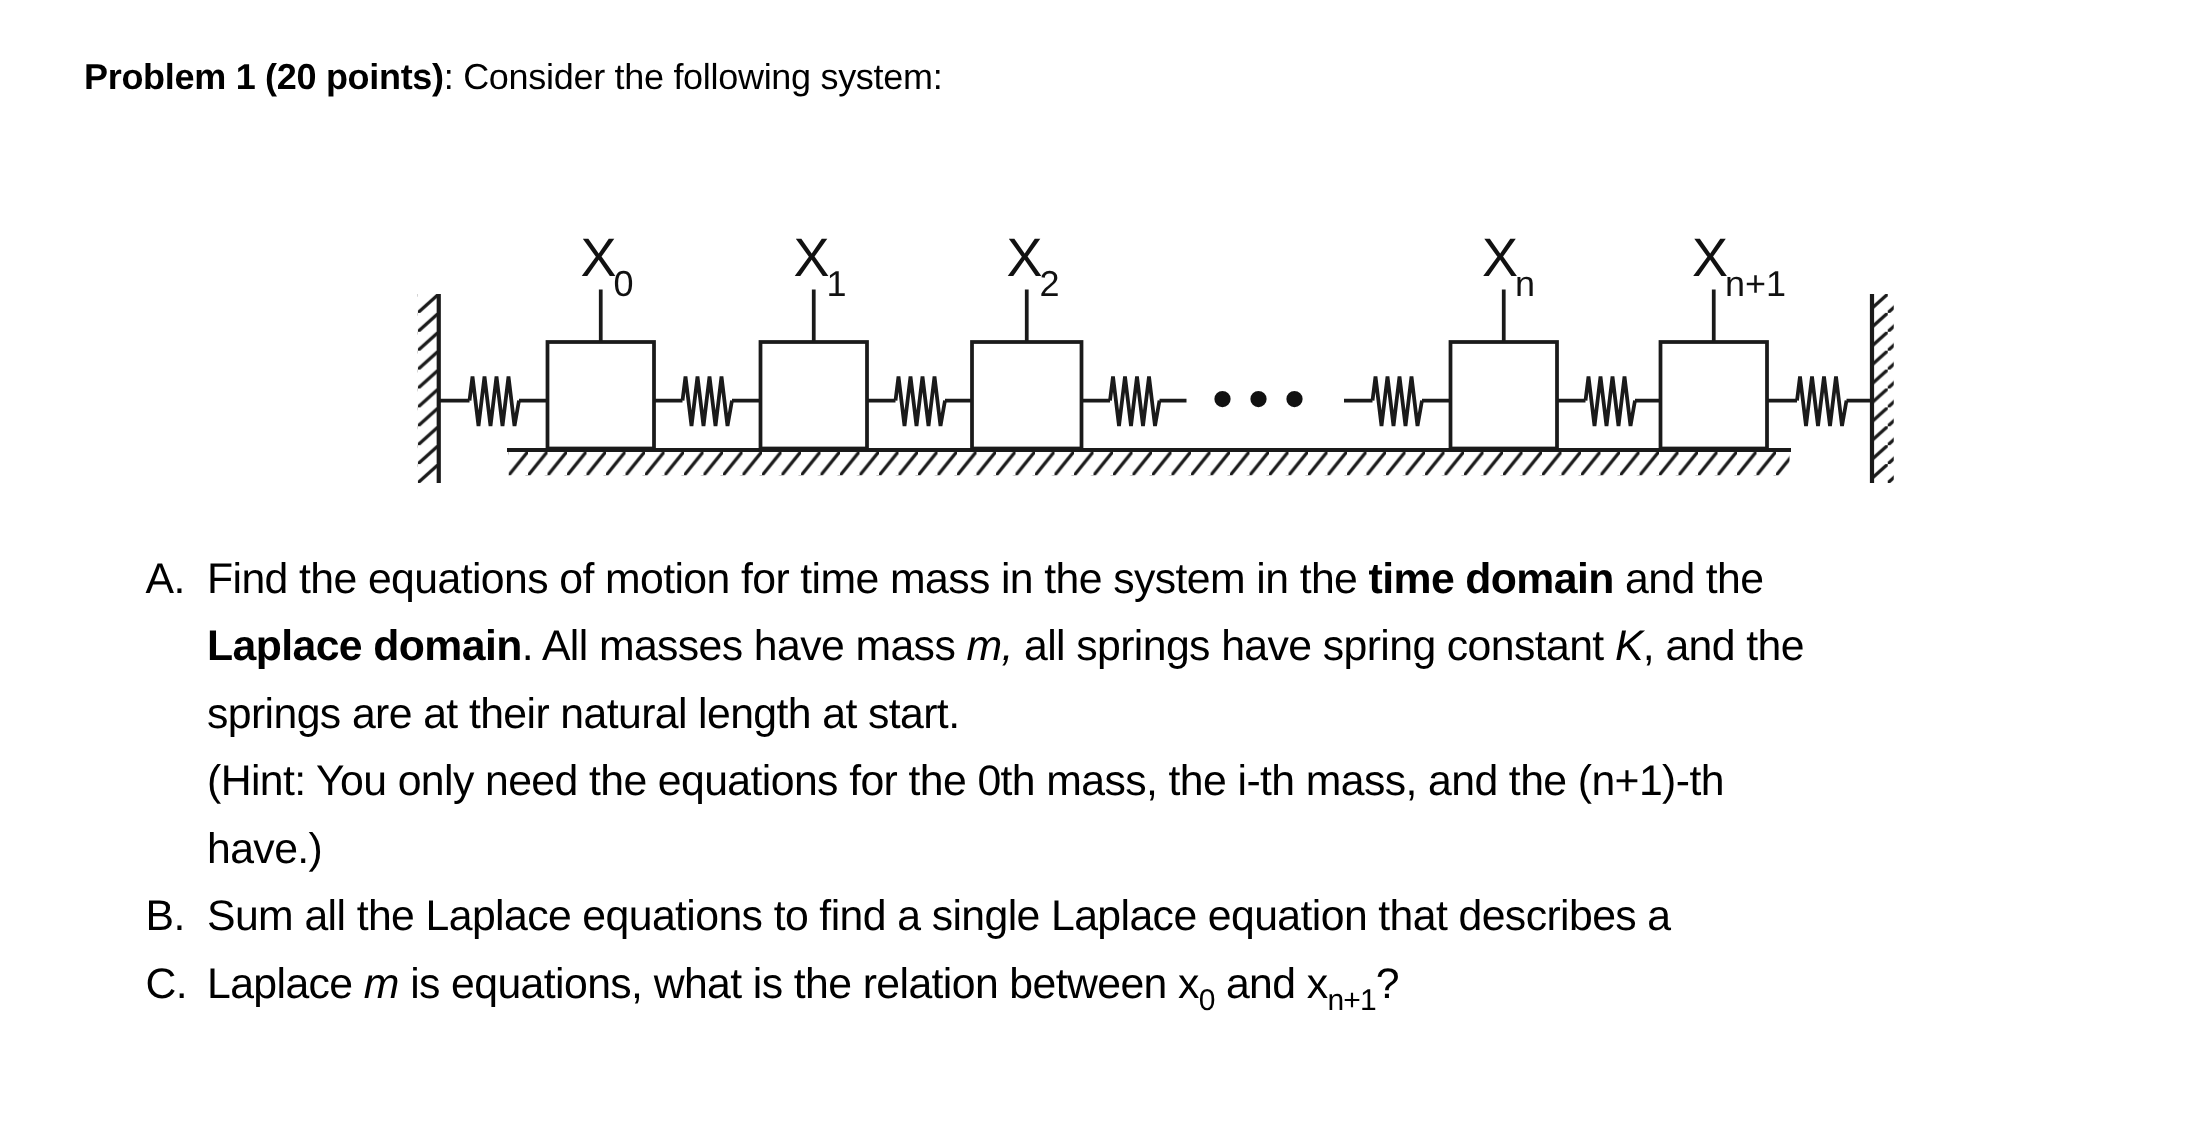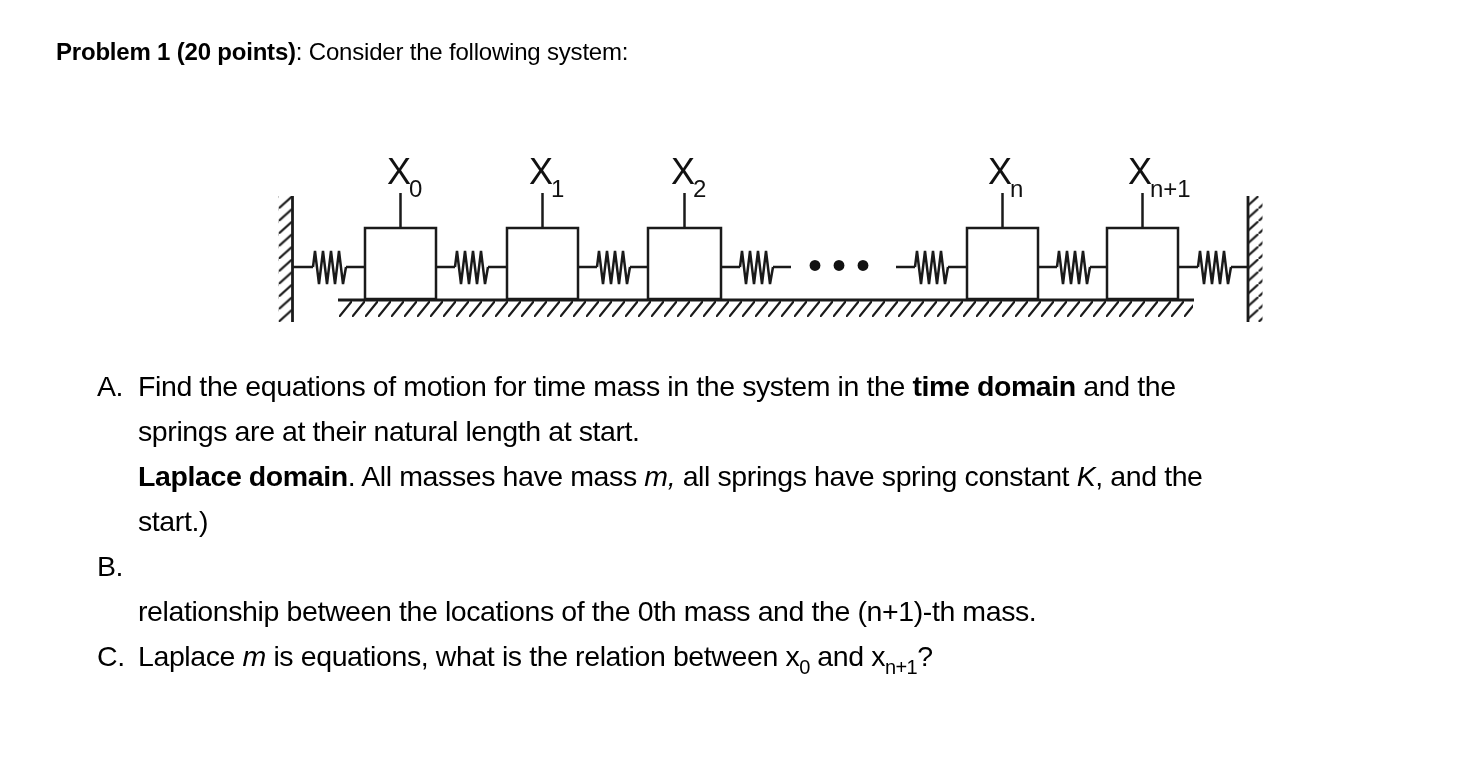--- a/index.html
+++ b/index.html
@@ -111,34 +111,35 @@
   </g>
 </svg>
 
 <div class="abs" id="items">
 
   <div class="line">
     <span class="marker">A.</span>
     <span>Find the equations of motion for time mass in the system in the </span><span class="b">time domain</span><span> and the</span>
   </div>
   <div class="line">
+    <span class="b">Laplace domain</span><span>. All masses have mass </span><span class="i">m,</span><span> all springs have spring constant </span><span class="i">K</span><span>, and the</span>
+  </div>
+  <div class="line">
     <span>springs are at their natural length at start.</span>
   </div>
   <div class="line">
-    <span class="b">Laplace domain</span><span>. All masses have mass </span><span class="i">m,</span><span> all springs have spring constant </span><span class="i">K</span><span>, and the</span>
+    <span>(Hint: You only need the equations for the 0th mass, the i-th mass, and the (n+1)-th</span>
   </div>
   <div class="line">
-    <span>start.)</span>
+    <span>have.)</span>
   </div>
 
   <div class="line">
     <span class="marker">B.</span>
-  </div>
-  <div class="line">
-    <span>relationship between the locations of the 0th mass and the (n+1)-th mass.</span>
+    <span>Sum all the Laplace equations to find a single Laplace equation that describes a</span>
   </div>
 
   <div class="line">
     <span class="marker">C.</span>
     <span>Laplace </span><span class="i">m</span><span> is equations, what is the relation between x</span><span class="sub">0</span><span> and x</span><span class="sub">n+1</span><span>?</span>
   </div>
 
 </div>
 
 </body></html>

